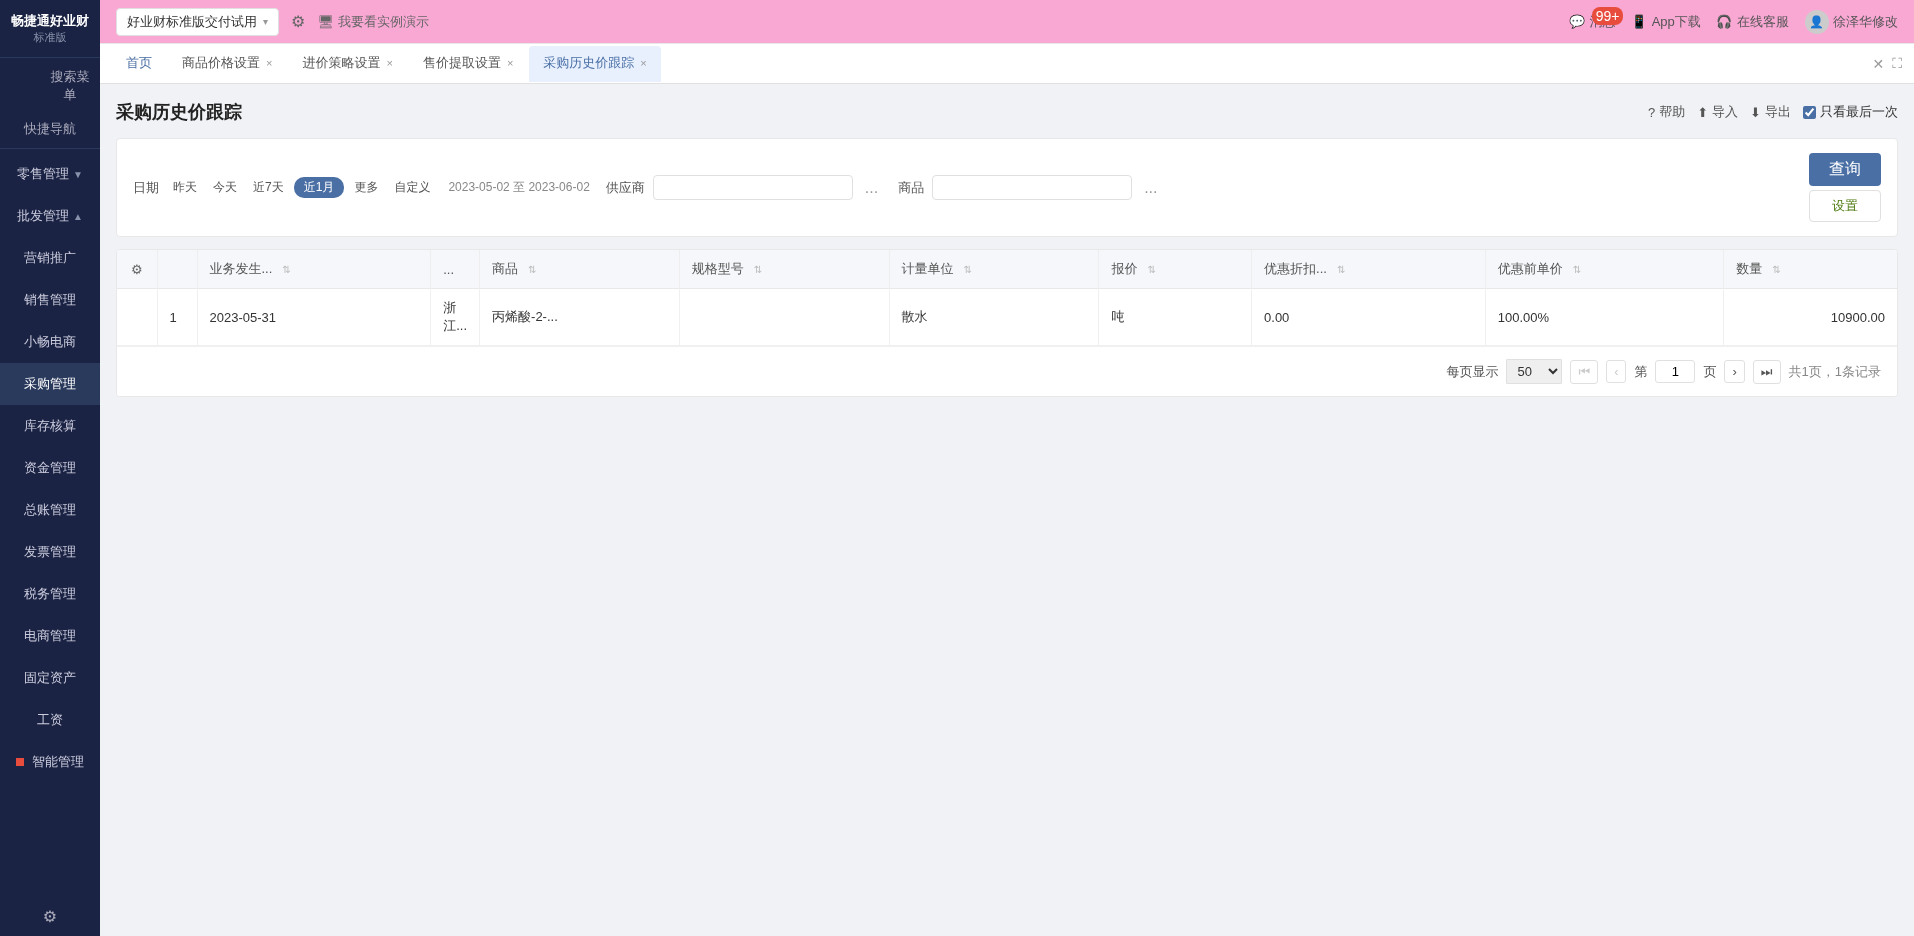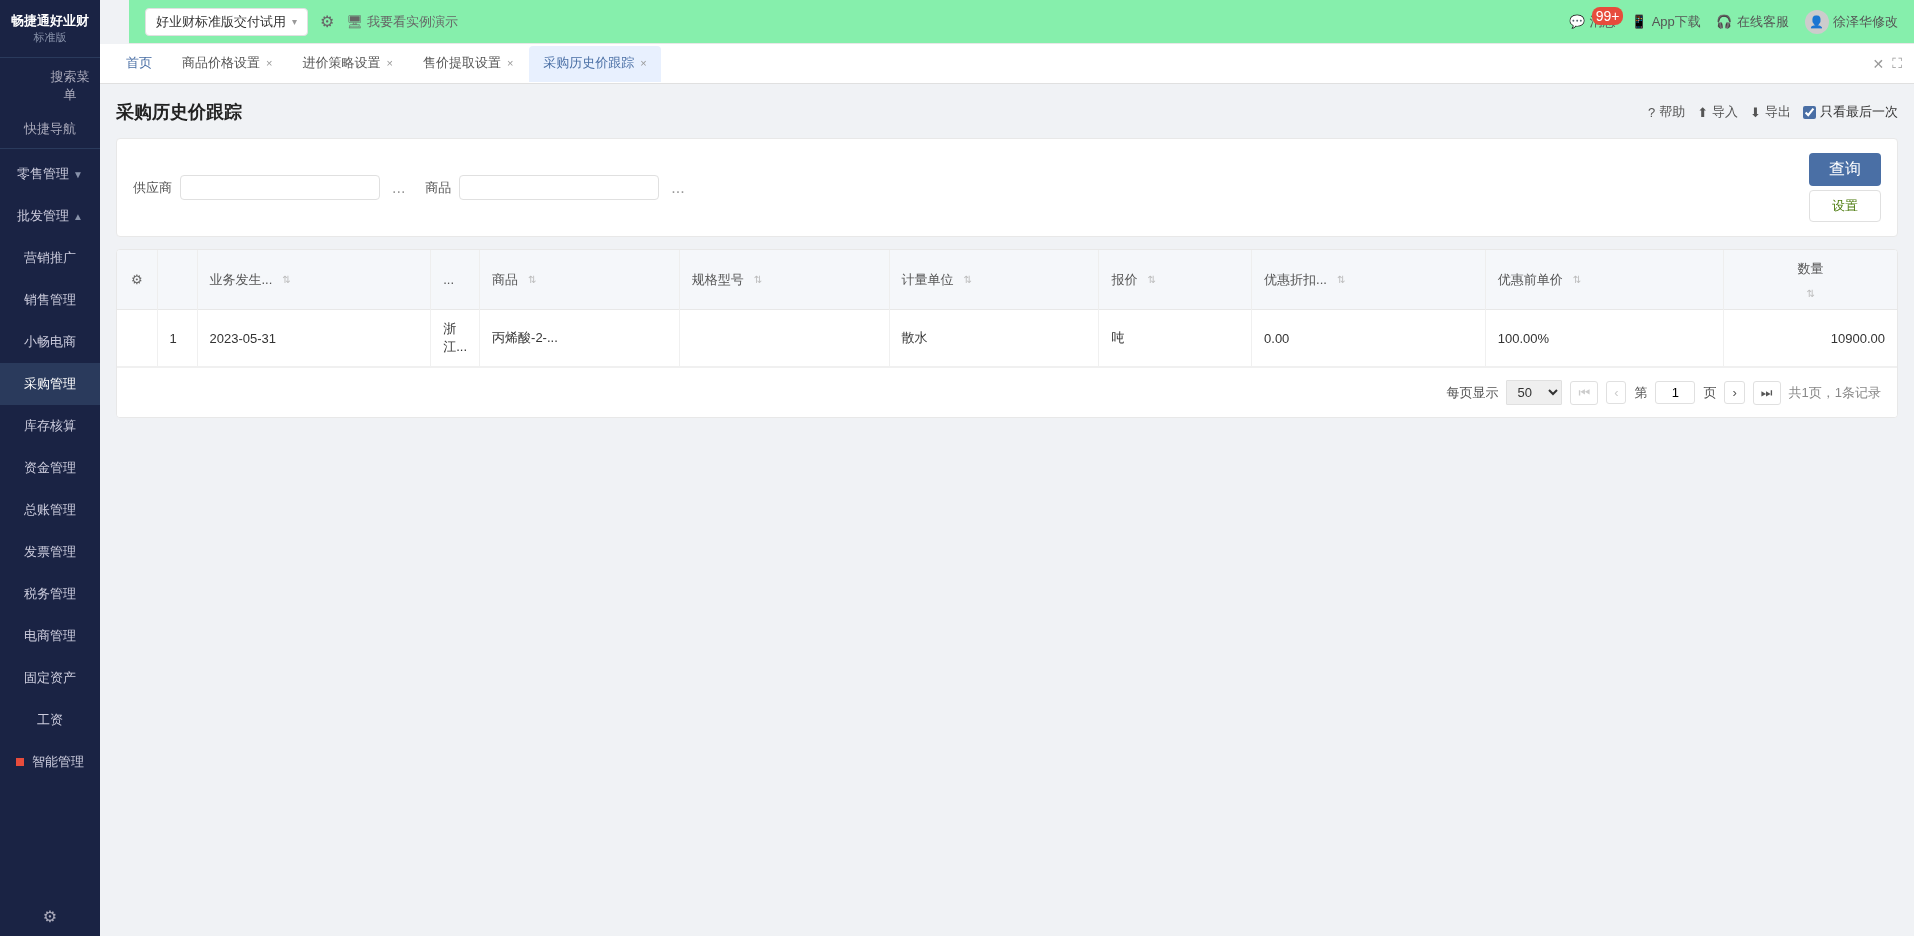--- a/index.html
+++ b/index.html
@@ -17,21 +17,21 @@
     .sidebar-item .arrow { font-size: 10px; color: #8892aa; }
     .sidebar-divider { height: 1px; background: #2a3a5c; margin: 4px 0; }
     .sidebar-bottom { margin-top: auto; padding: 10px 8px; text-align: center; }
     .sidebar-gear { color: #aab; font-size: 16px; cursor: pointer; }
     .sidebar-dot { display: inline-block; width: 8px; height: 8px; background: #e74c3c; border-radius: 50; margin-right: 4px; }
 
     
     .main { flex: 1; display: flex; flex-direction: column; background: #f0f2f5; overflow: hidden; }
 
     
-    .topbar { background: #86efac; border-bottom: 1px solid #e8e8e8; padding: 0 16px; height: 44px; display: flex; align-items: center; gap: 12px; flex-shrink: 0; margin-left: 29px; }
+    .topbar { background: #f9a8d4; border-bottom: 1px solid #e8e8e8; padding: 0 16px; height: 44px; display: flex; align-items: center; gap: 12px; flex-shrink: 0; }
     .version-select { display: flex; align-items: center; gap: 6px; border: 1px solid #e0e0e0; border-radius: 4px; padding: 4px 10px; cursor: pointer; font-size: 13px; color: #333; background: #fff; }
     .version-select .chevron { color: #999; font-size: 10px; }
     .settings-icon-btn { color: #666; cursor: pointer; font-size: 16px; }
     .demo-link { color: #666; font-size: 13px; cursor: pointer; display: flex; align-items: center; gap: 4px; }
     .topbar-right { margin-left: auto; display: flex; align-items: center; gap: 16px; }
     .topbar-btn { display: flex; align-items: center; gap: 4px; font-size: 13px; color: #555; cursor: pointer; position: relative; }
     .badge { background: #e74c3c; color: #fff; font-size: 14px; border-radius: 8px; padding: 1px 4px; position: absolute; top: -6px; right: -8px; }
     .user-btn { display: flex; align-items: center; gap: 4px; font-size: 13px; color: #555; cursor: pointer; }
     .user-avatar { width: 24px; height: 24px; background: #ccc; border-radius: 50%; display: flex; align-items: center; justify-content: center; font-size: 12px; color: #fff; }
 
@@ -211,20 +211,32 @@
         <label class="checkbox-label">
           <input type="checkbox" checked="" style="">
           <span>只看最后一次</span>
         </label>
       </div>
     </div>
 
     <div class="filter-bar">
       <div class="filter-row">
         <div class="filter-item">
+          <span class="filter-label">日期</span>
+          <div class="date-filters">
+            <span class="date-btn">昨天</span>
+            <span class="date-btn">今天</span>
+            <span class="date-btn">近7天</span>
+            <span class="date-btn active">近1月</span>
+            <span class="date-btn">更多</span>
+            <span class="date-btn">自定义</span>
+          </div>
+          <span class="date-range">2023-05-02 至 2023-06-02</span>
+        </div>
+        <div class="filter-item">
           <span class="filter-label">供应商</span>
           <input class="supplier-input" type="text" style="">
           <span class="more-btn">...</span>
         </div>
         <div class="filter-item">
           <span class="filter-label">商品</span>
           <input class="product-input" type="text" style="">
           <span class="more-btn">...</span>
         </div>
         <div class="filter-actions">
@@ -281,21 +293,21 @@
                 <span class="sort-icon">⇅</span>
               </div>
             </th>
             <th>
               <div class="th-sort">
                 <span>优惠前单价</span>
                 <span class="sort-icon">⇅</span>
               </div>
             </th>
             <th style="text-align:right;">
-              <div class="th-sort" style="justify-content:flex-start;flex-direction:column;">
+              <div class="th-sort" style="justify-content:flex-start;">
                 <span>数量</span>
                 <span class="sort-icon">⇅</span>
               </div>
             </th>
           </tr>
         </thead>
         <tbody>
           <tr class="table-row">
             <td></td>
             <td>1</td>

